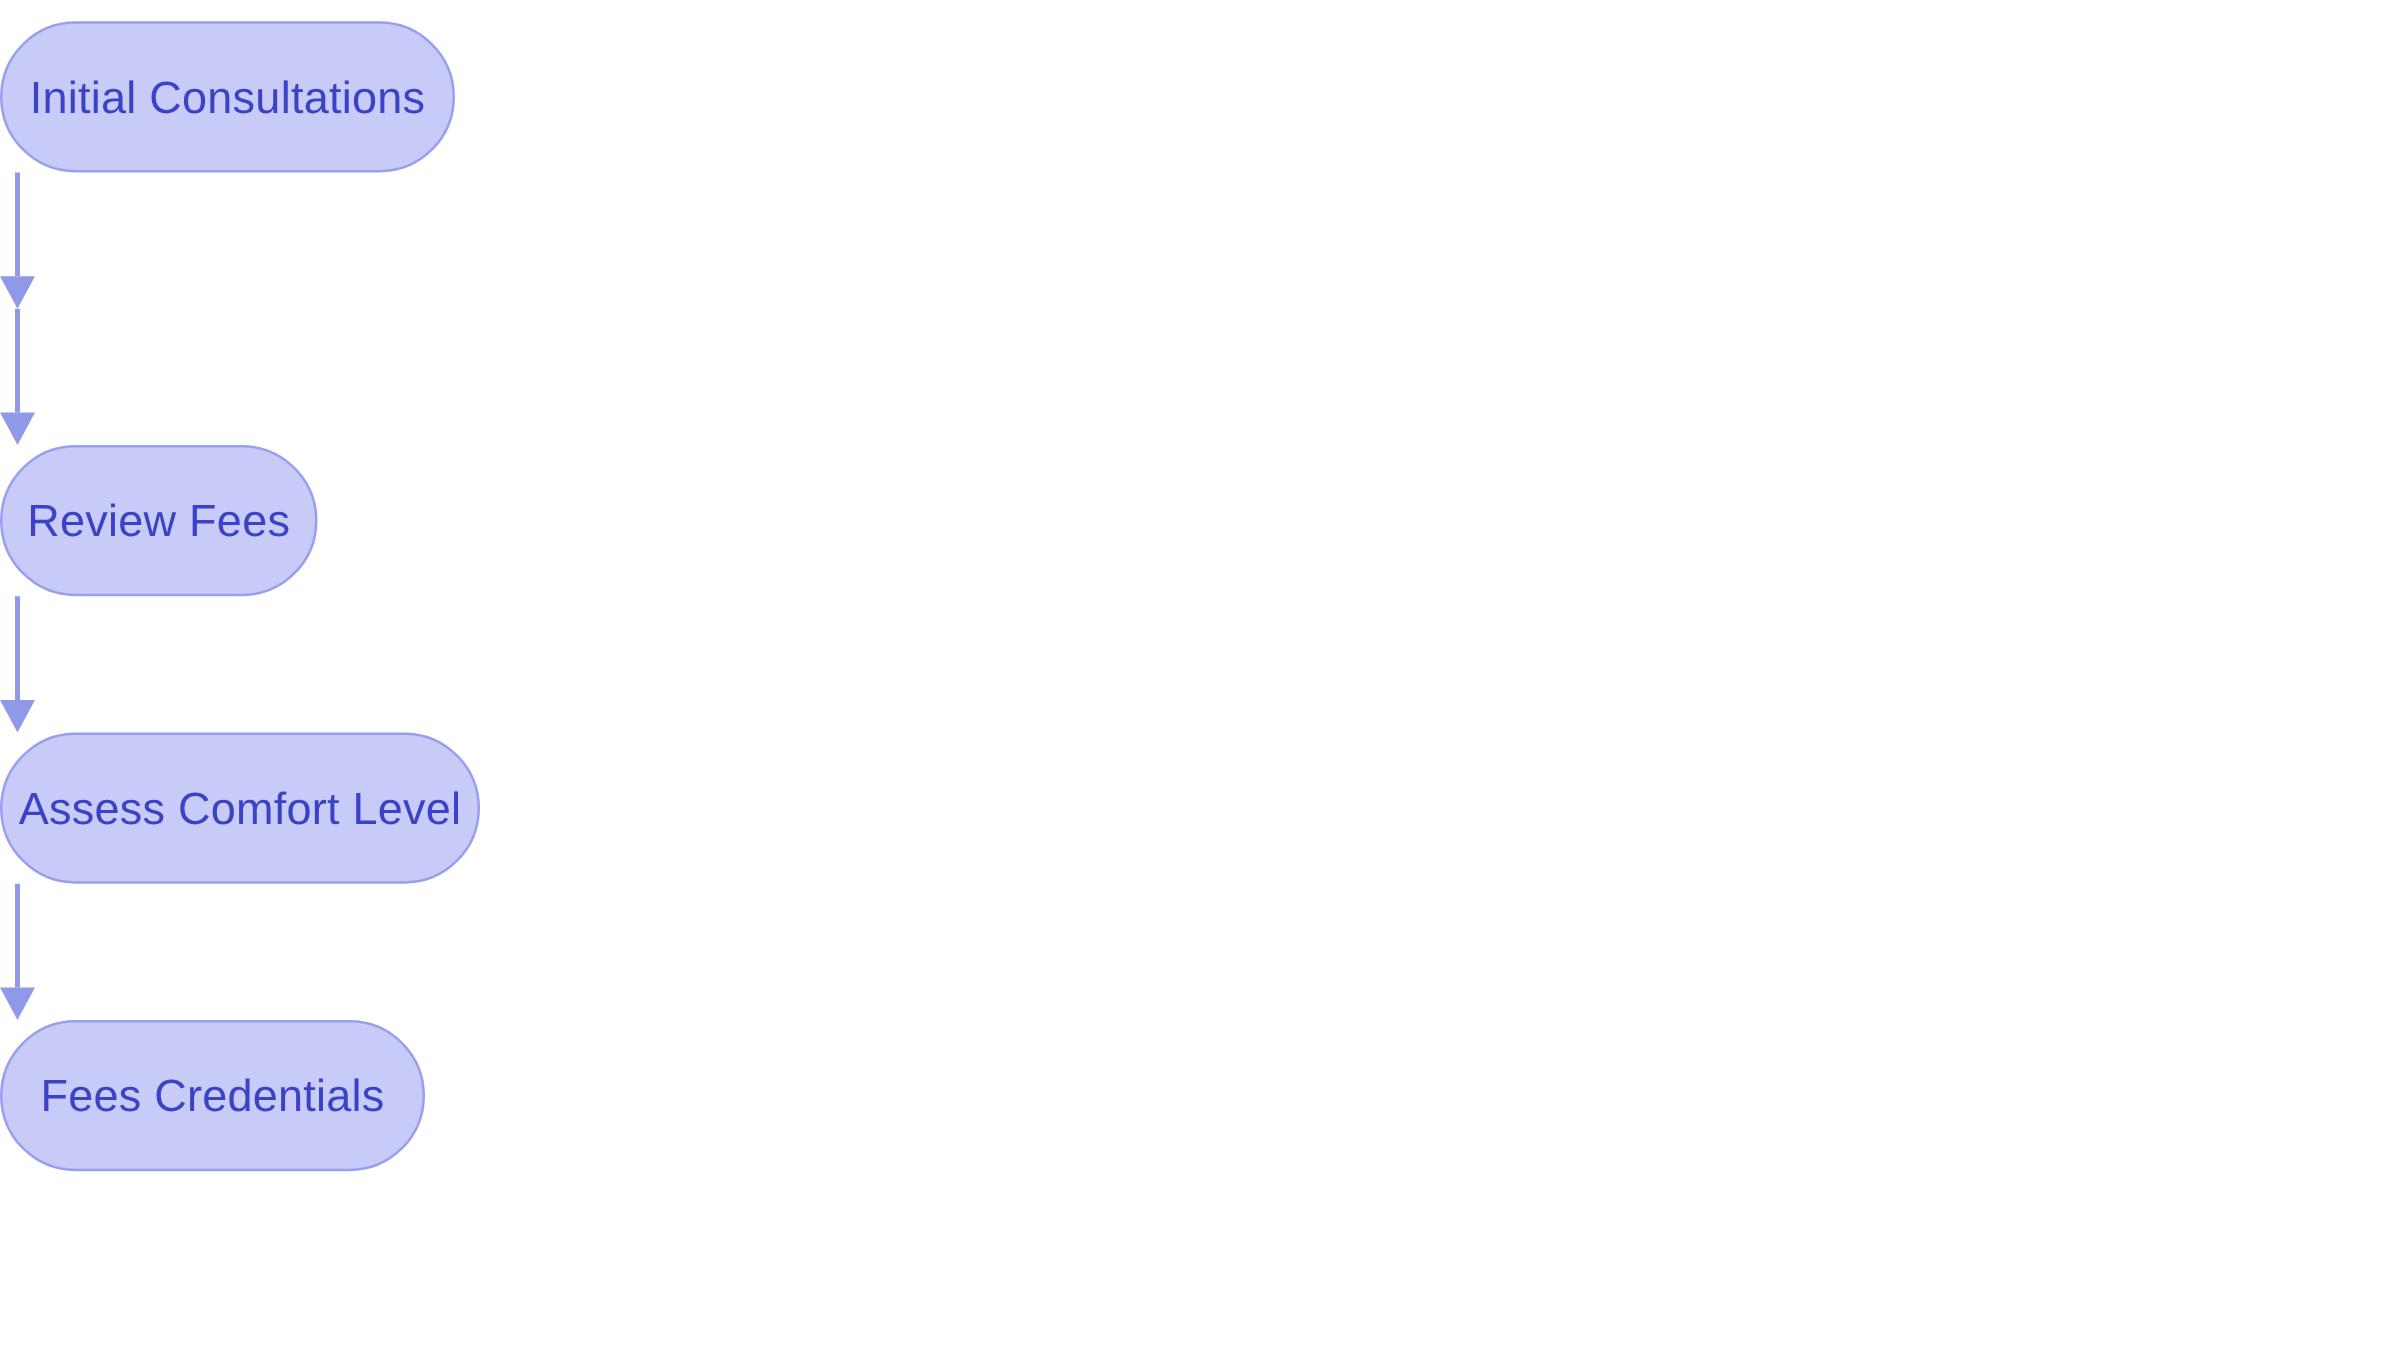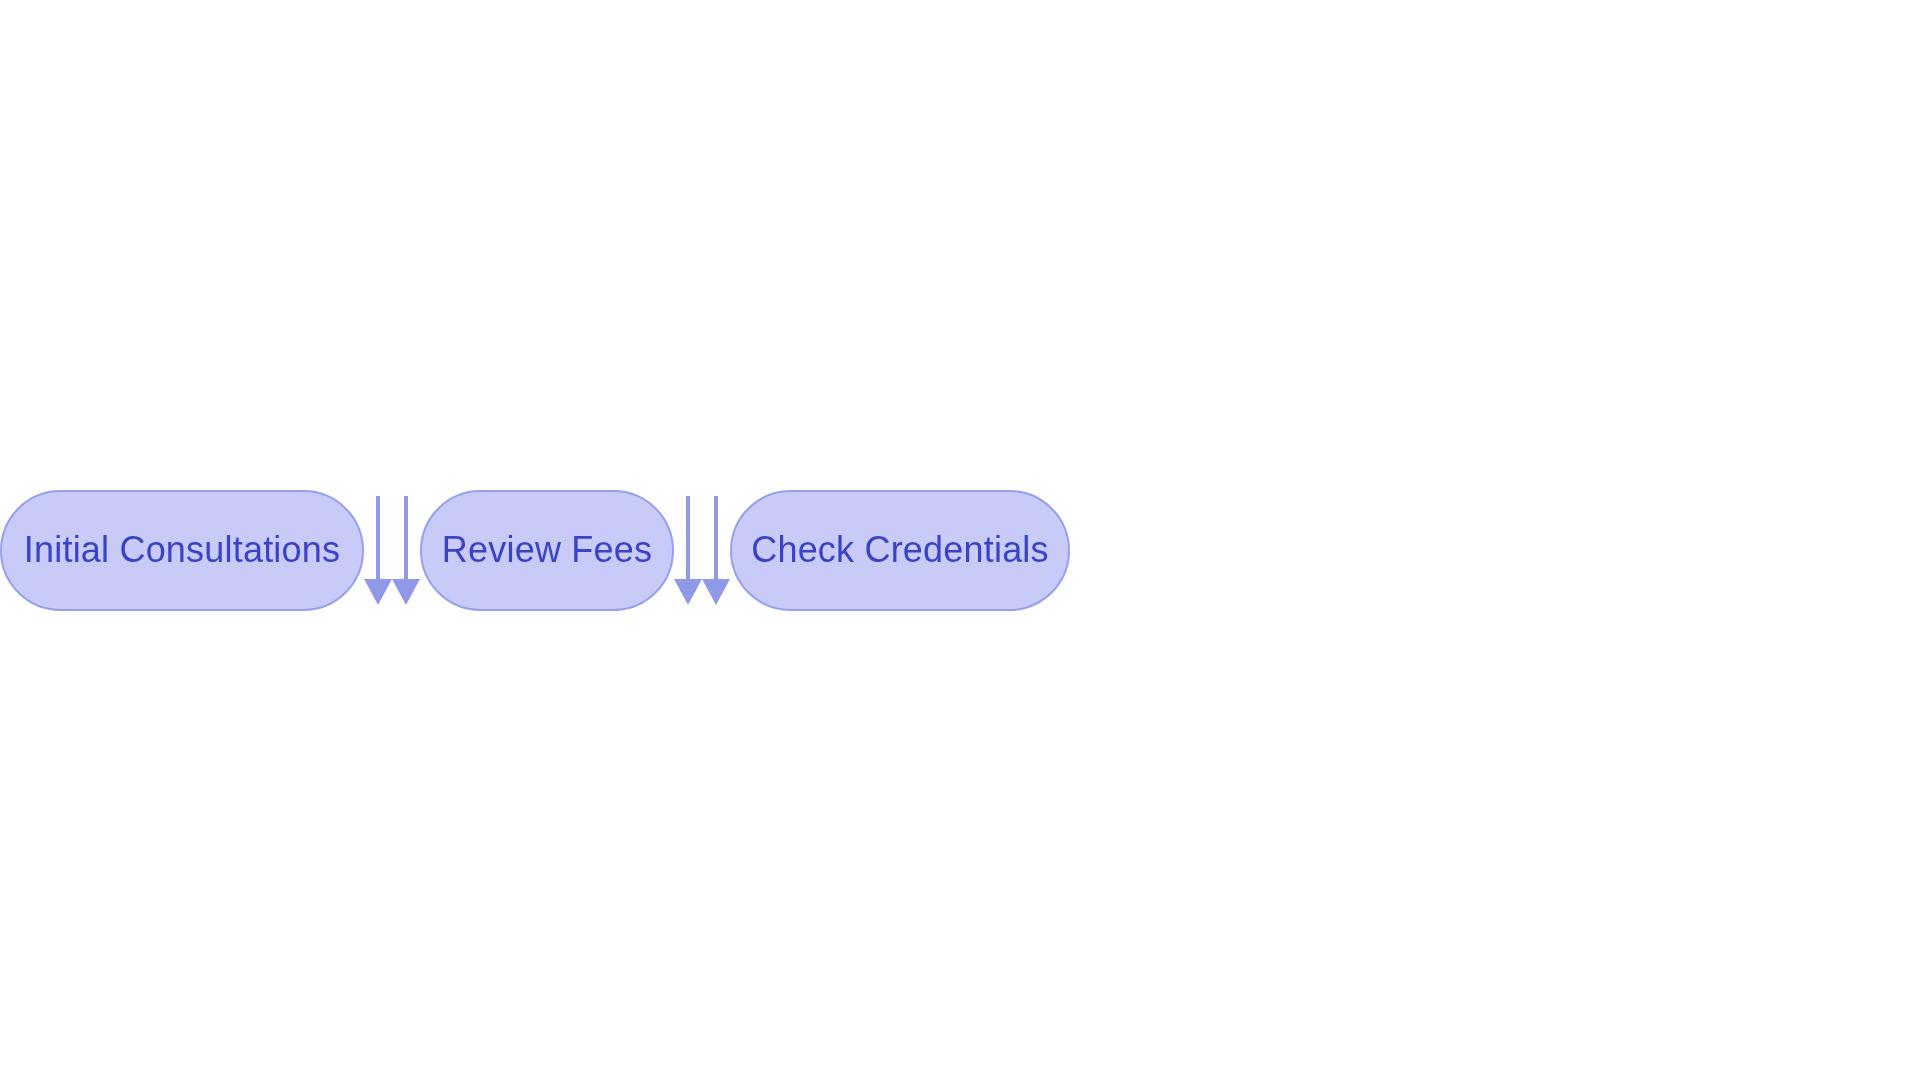--- a/index.html
+++ b/index.html
@@ -10,22 +10,22 @@
     --arrow: #8f99e8;
   }
   * { margin: 0; padding: 0; box-sizing: border-box; }
   html, body { background: var(--bg); }
   .canvas {
     position: relative;
     width: 1716px;
     height: 1083px;
     background: var(--bg);
     display: flex;
-    flex-direction: row;
-    align-items: center;
+    flex-direction: column;
+    align-items: flex-start;
     padding-top: 17px;
     overflow: hidden;
     font-family: "Liberation Sans", "DejaVu Sans", sans-serif;
   }
   .node {
     height: 121px;
     border-radius: 60.5px;
     background: var(--fill);
     border: 2px solid var(--border);
     display: flex;
@@ -87,23 +87,26 @@
 
   <div class="node w3">
     <span>Review Fees</span>
   </div>
 
   <div class="arrow">
     <div class="arrow-line"></div>
     <div class="arrow-head"></div>
   </div>
 
+  <div class="node w4">
+    <span>Assess Comfort Level</span>
+  </div>
 
   <div class="arrow">
     <div class="arrow-line"></div>
     <div class="arrow-head"></div>
   </div>
 
   <div class="node w5">
-    <span>Check Credentials</span>
+    <span>Fees Credentials</span>
   </div>
 
 </div>
 
 </body></html>

